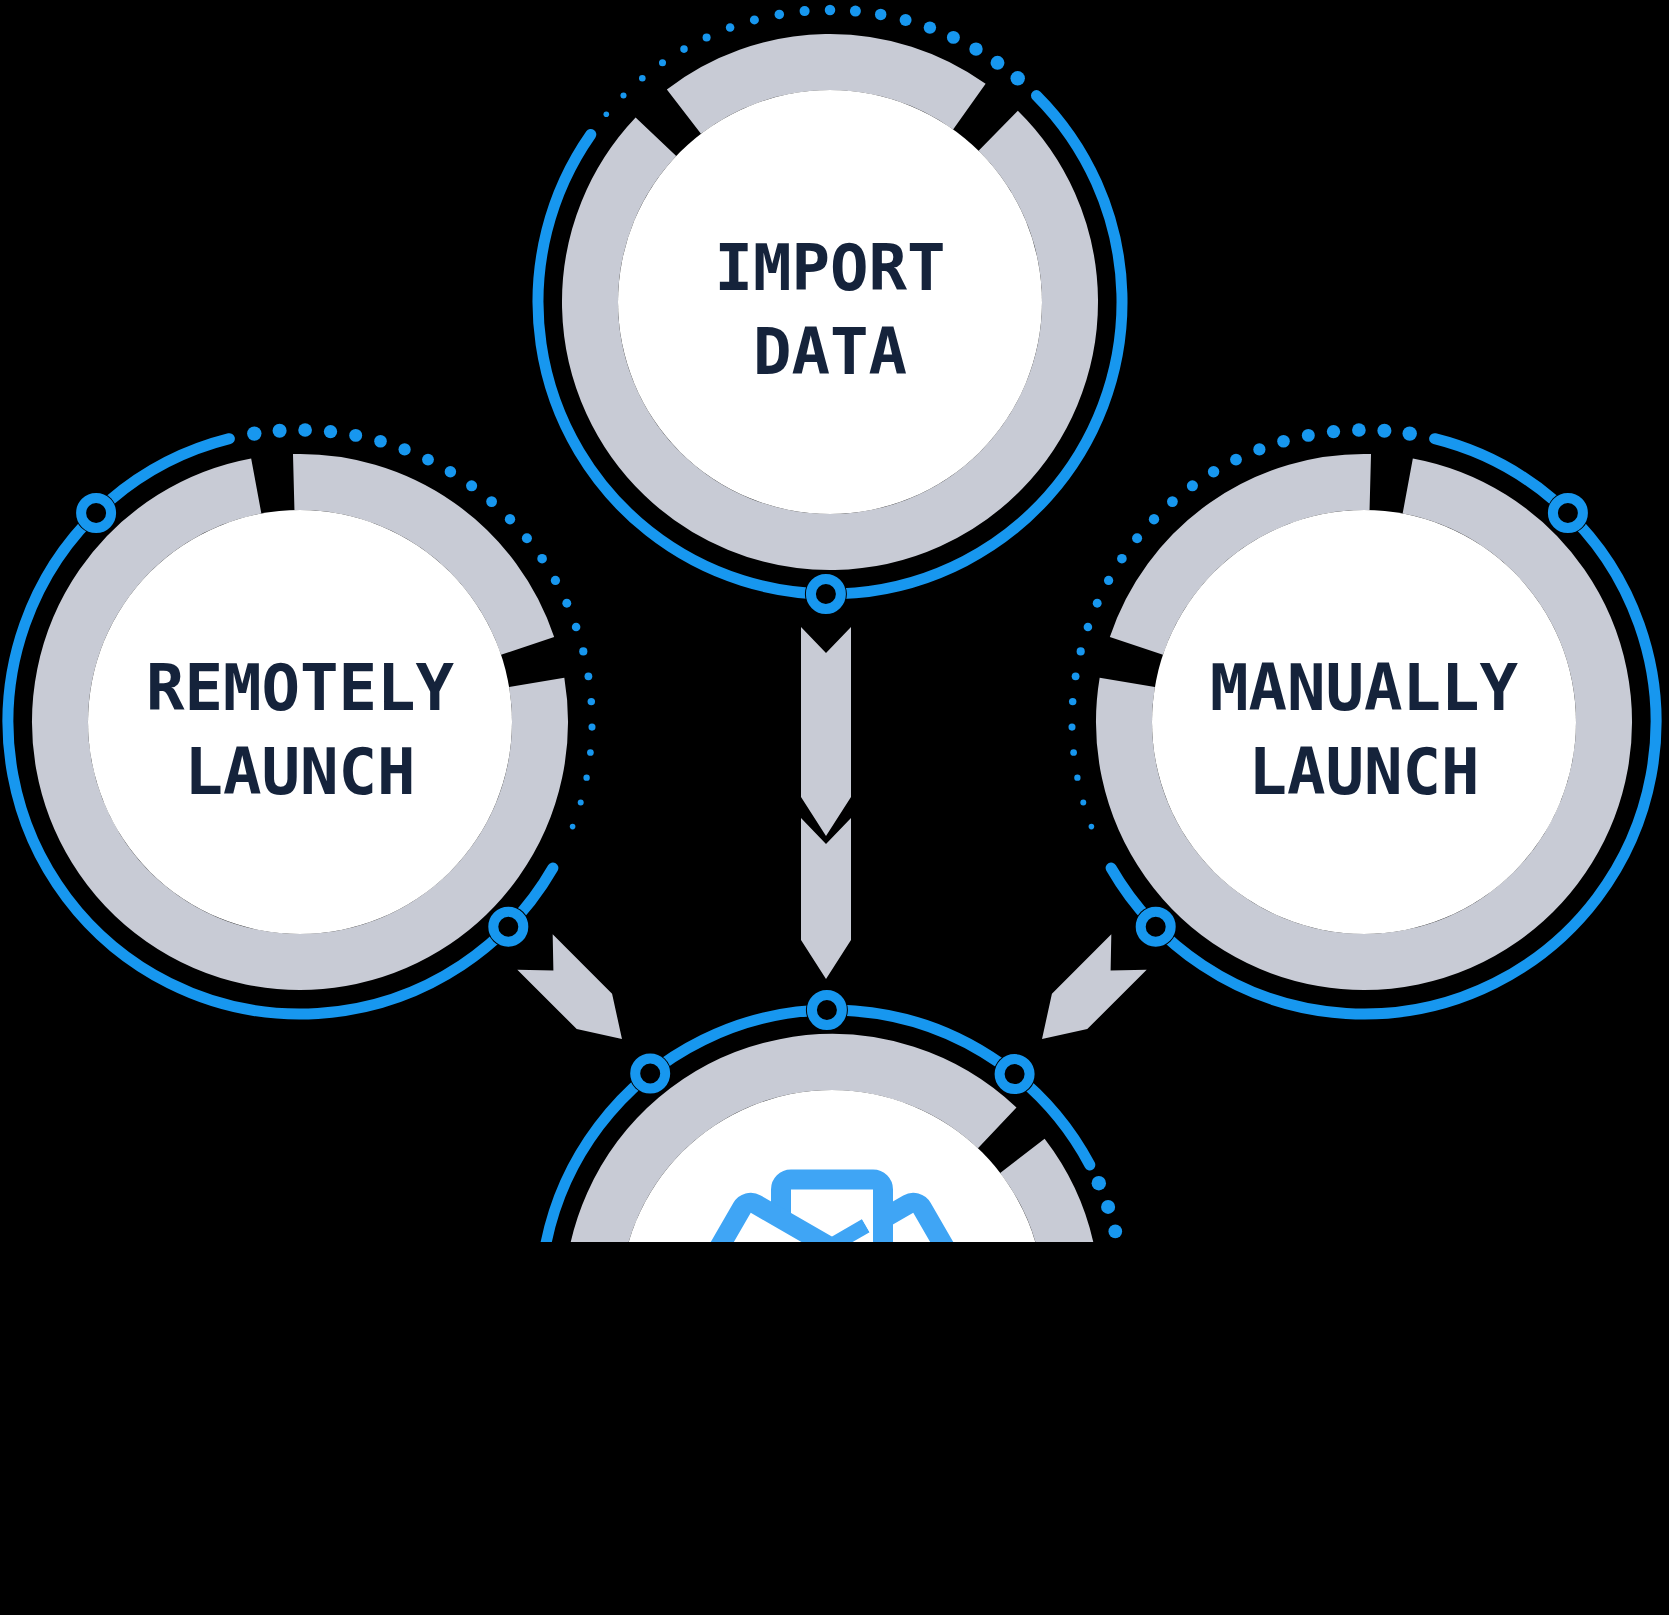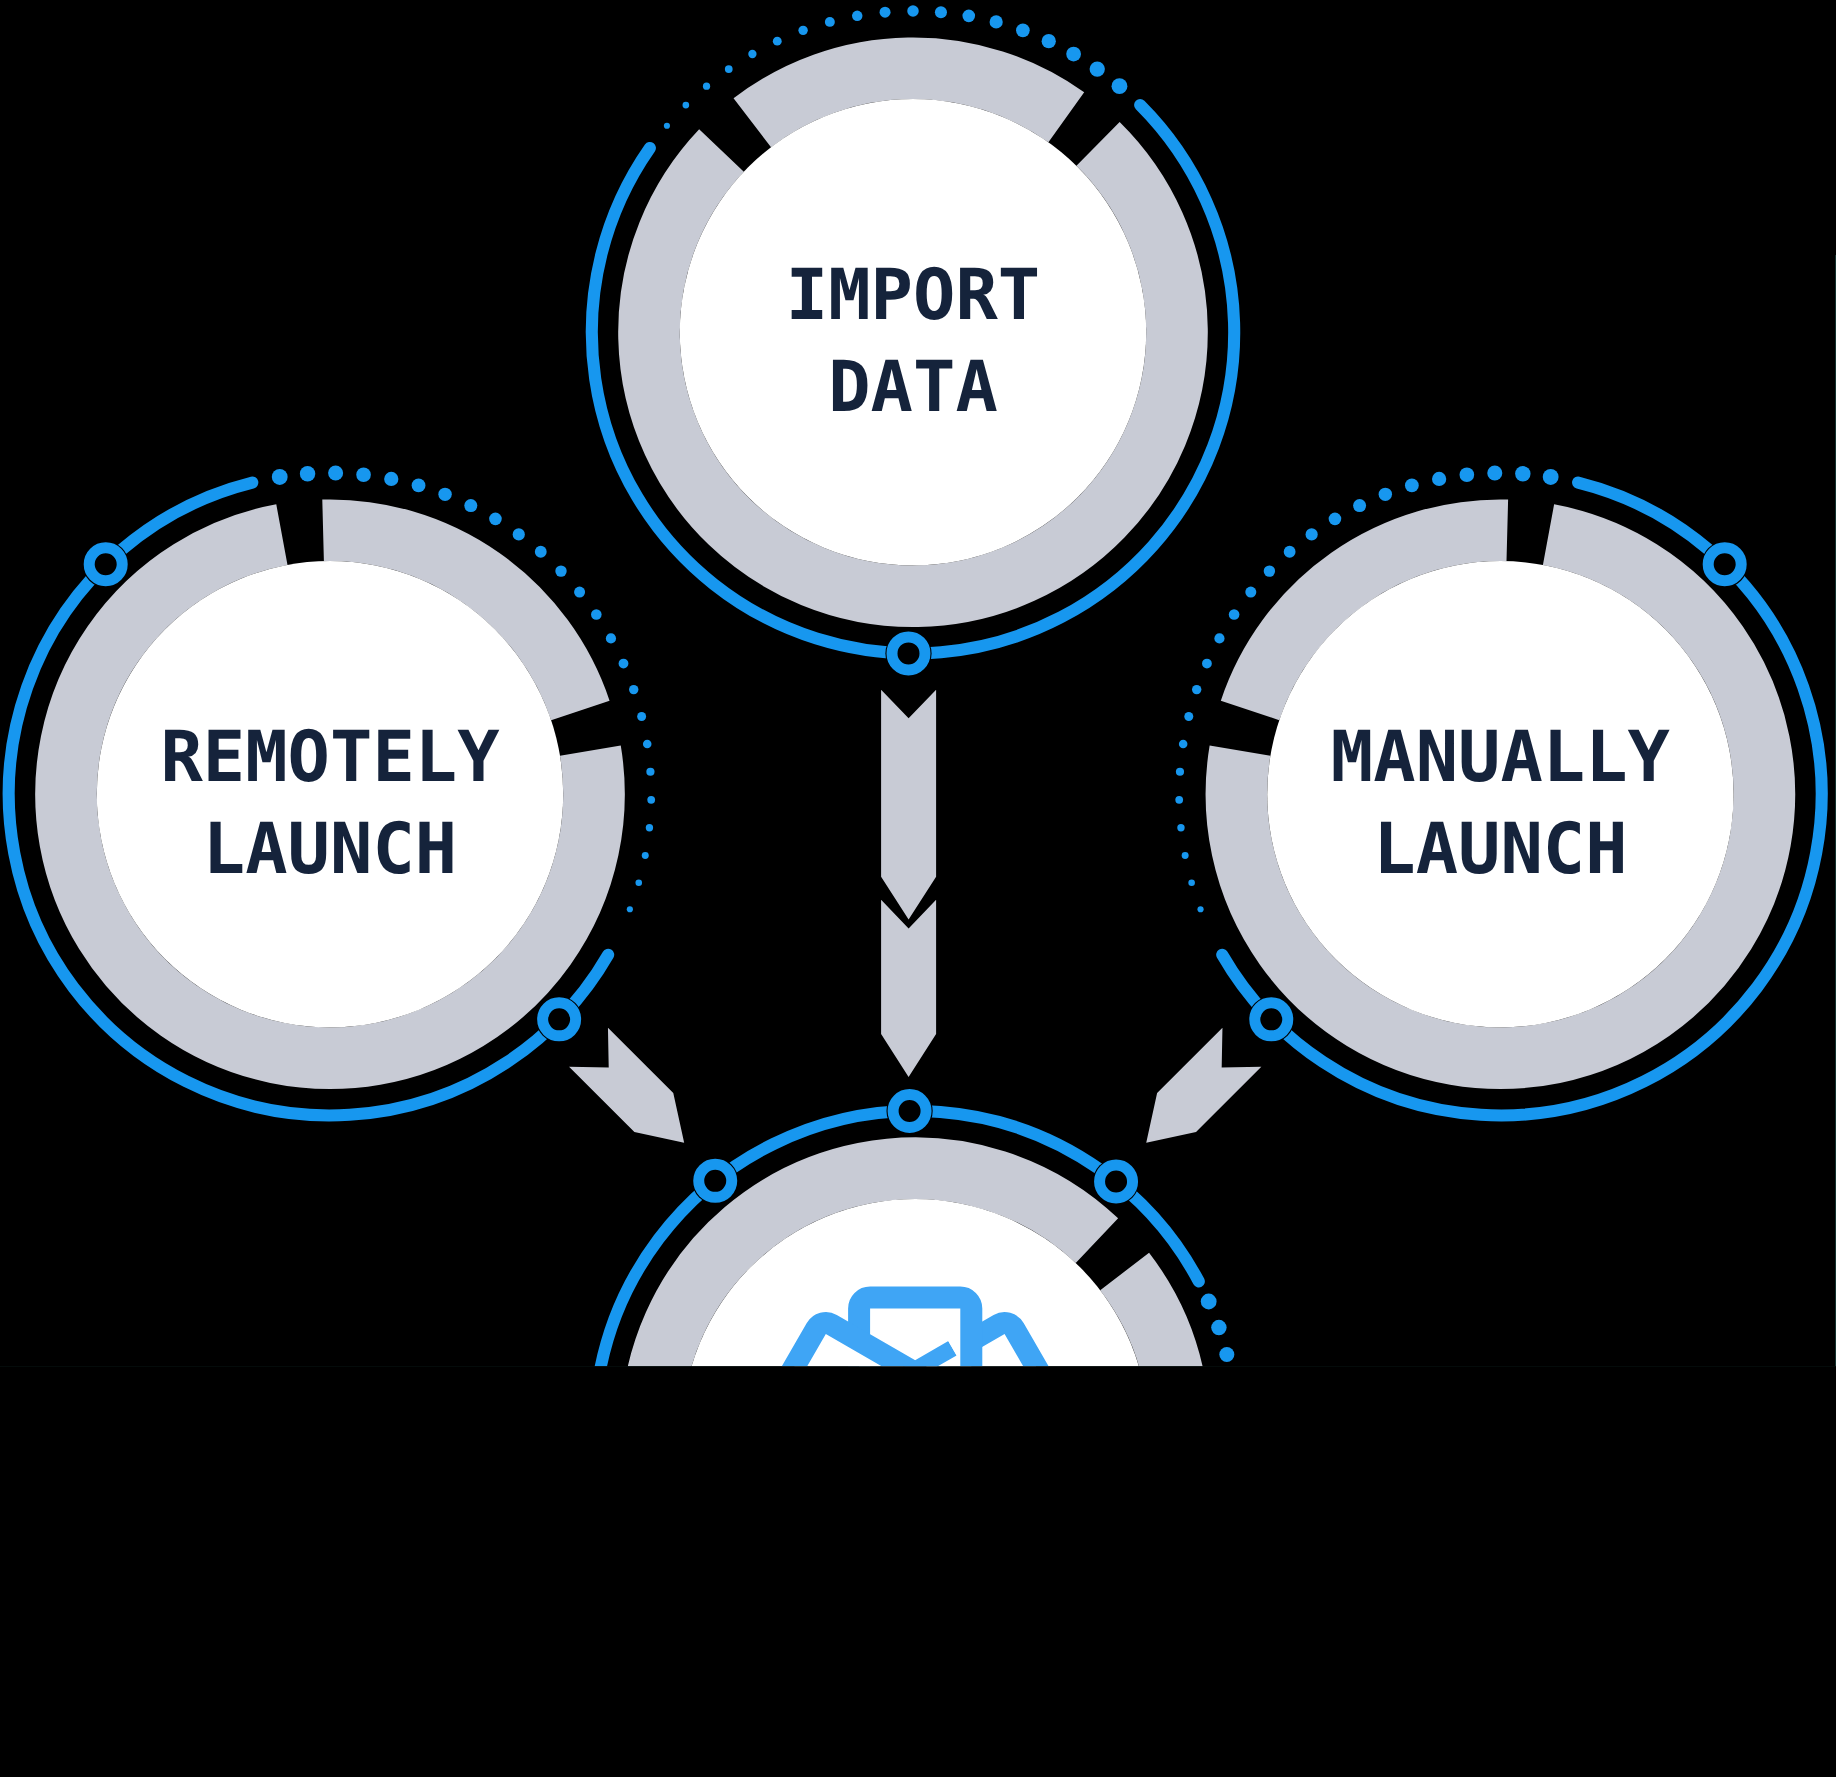--- a/index.html
+++ b/index.html
@@ -1,16 +1,16 @@
 <!DOCTYPE html>
 <html><head>
 <meta charset="utf-8">
 <style>
   html,body{margin:0;padding:0;background:#000;}
-  .stage{position:relative;width:1669px;height:1242px;overflow:hidden;background:#5eead4;}
+  .stage{position:relative;width:1669px;height:1242px;overflow:hidden;background:#fdba74;}
   svg{display:block;}
   .circle-label{
     font-family:"DejaVu Sans Mono", monospace;
     font-weight:bold;
     font-size:64px;
     text-anchor:middle;
   }
 </style>
 </head>
 <body>

